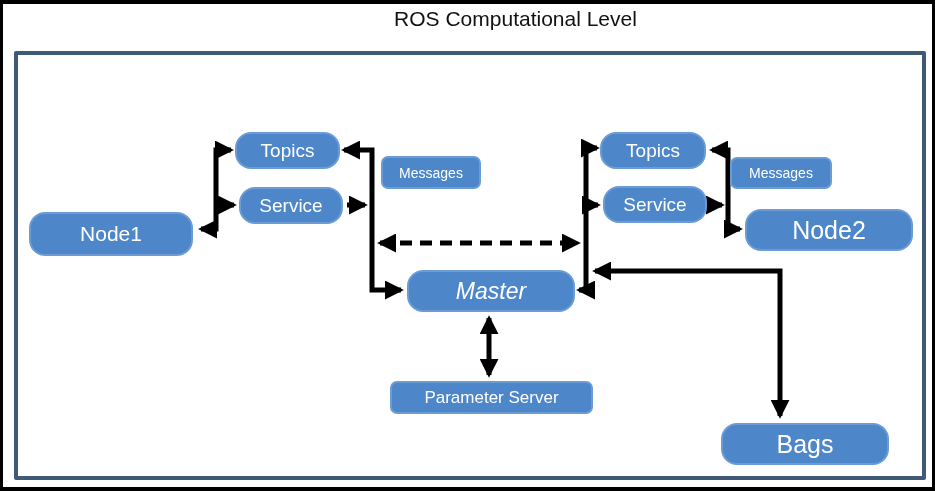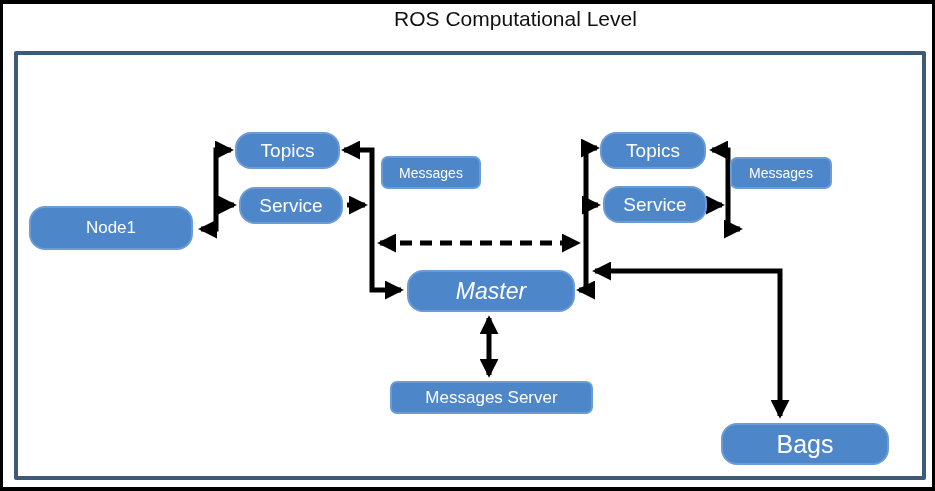--- a/index.html
+++ b/index.html
@@ -57,21 +57,21 @@
     border: 2px solid #6c9cd6;
     box-sizing: border-box;
     color: #ffffff;
     border-radius: 16px;
     display: flex;
     align-items: center;
     justify-content: center;
     z-index: 3;
     white-space: nowrap;
   }
-  .node1   { left: 29px;  top: 206px; width: 164px; height: 44px; font-size: 17px; }
+  .node1   { left: 29px;  top: 212px; width: 164px; height: 44px; font-size: 21px; }
   .topicsL { left: 235px; top: 132px; width: 105px; height: 37px; font-size: 19px; }
   .serviceL{ left: 239px; top: 187px; width: 104px; height: 37px; font-size: 19px; }
   .msgL    { left: 381px; top: 156px; width: 100px; height: 33px; font-size: 14px; border-radius: 7px; }
   .master  { left: 407px; top: 270px; width: 168px; height: 42px; font-size: 23px; font-style: italic; }
   .paramsrv{ left: 390px; top: 381px; width: 203px; height: 33px; font-size: 17px; border-radius: 7px; }
   .topicsR { left: 600px; top: 132px; width: 106px; height: 37px; font-size: 19px; }
   .serviceR{ left: 603px; top: 186px; width: 104px; height: 37px; font-size: 19px; }
   .msgR    { left: 730px; top: 157px; width: 102px; height: 32px; font-size: 14px; border-radius: 7px; }
   .node2   { left: 745px; top: 209px; width: 168px; height: 42px; font-size: 25px; }
   .bags    { left: 705px; top: 423px; width: 168px; height: 42px; font-size: 25px; margin-left: 16px; }
@@ -115,29 +115,32 @@
   <div class="box serviceL">
     <span>Service</span>
   </div>
   <div class="box msgL">
     <span>Messages</span>
   </div>
   <div class="box master">
     <span>Master</span>
   </div>
   <div class="box paramsrv">
-    <span>Messages Server</span>
+    <span>Parameter Server</span>
   </div>
   <div class="box topicsR">
     <span>Topics</span>
   </div>
   <div class="box serviceR">
     <span>Service</span>
   </div>
   <div class="box msgR">
     <span>Messages</span>
   </div>
+  <div class="box node2">
+    <span>Node2</span>
+  </div>
   <div class="box bags">
     <span>Bags</span>
   </div>
 
   <div class="outer-border"></div>
 </div>
 
 </body></html>

